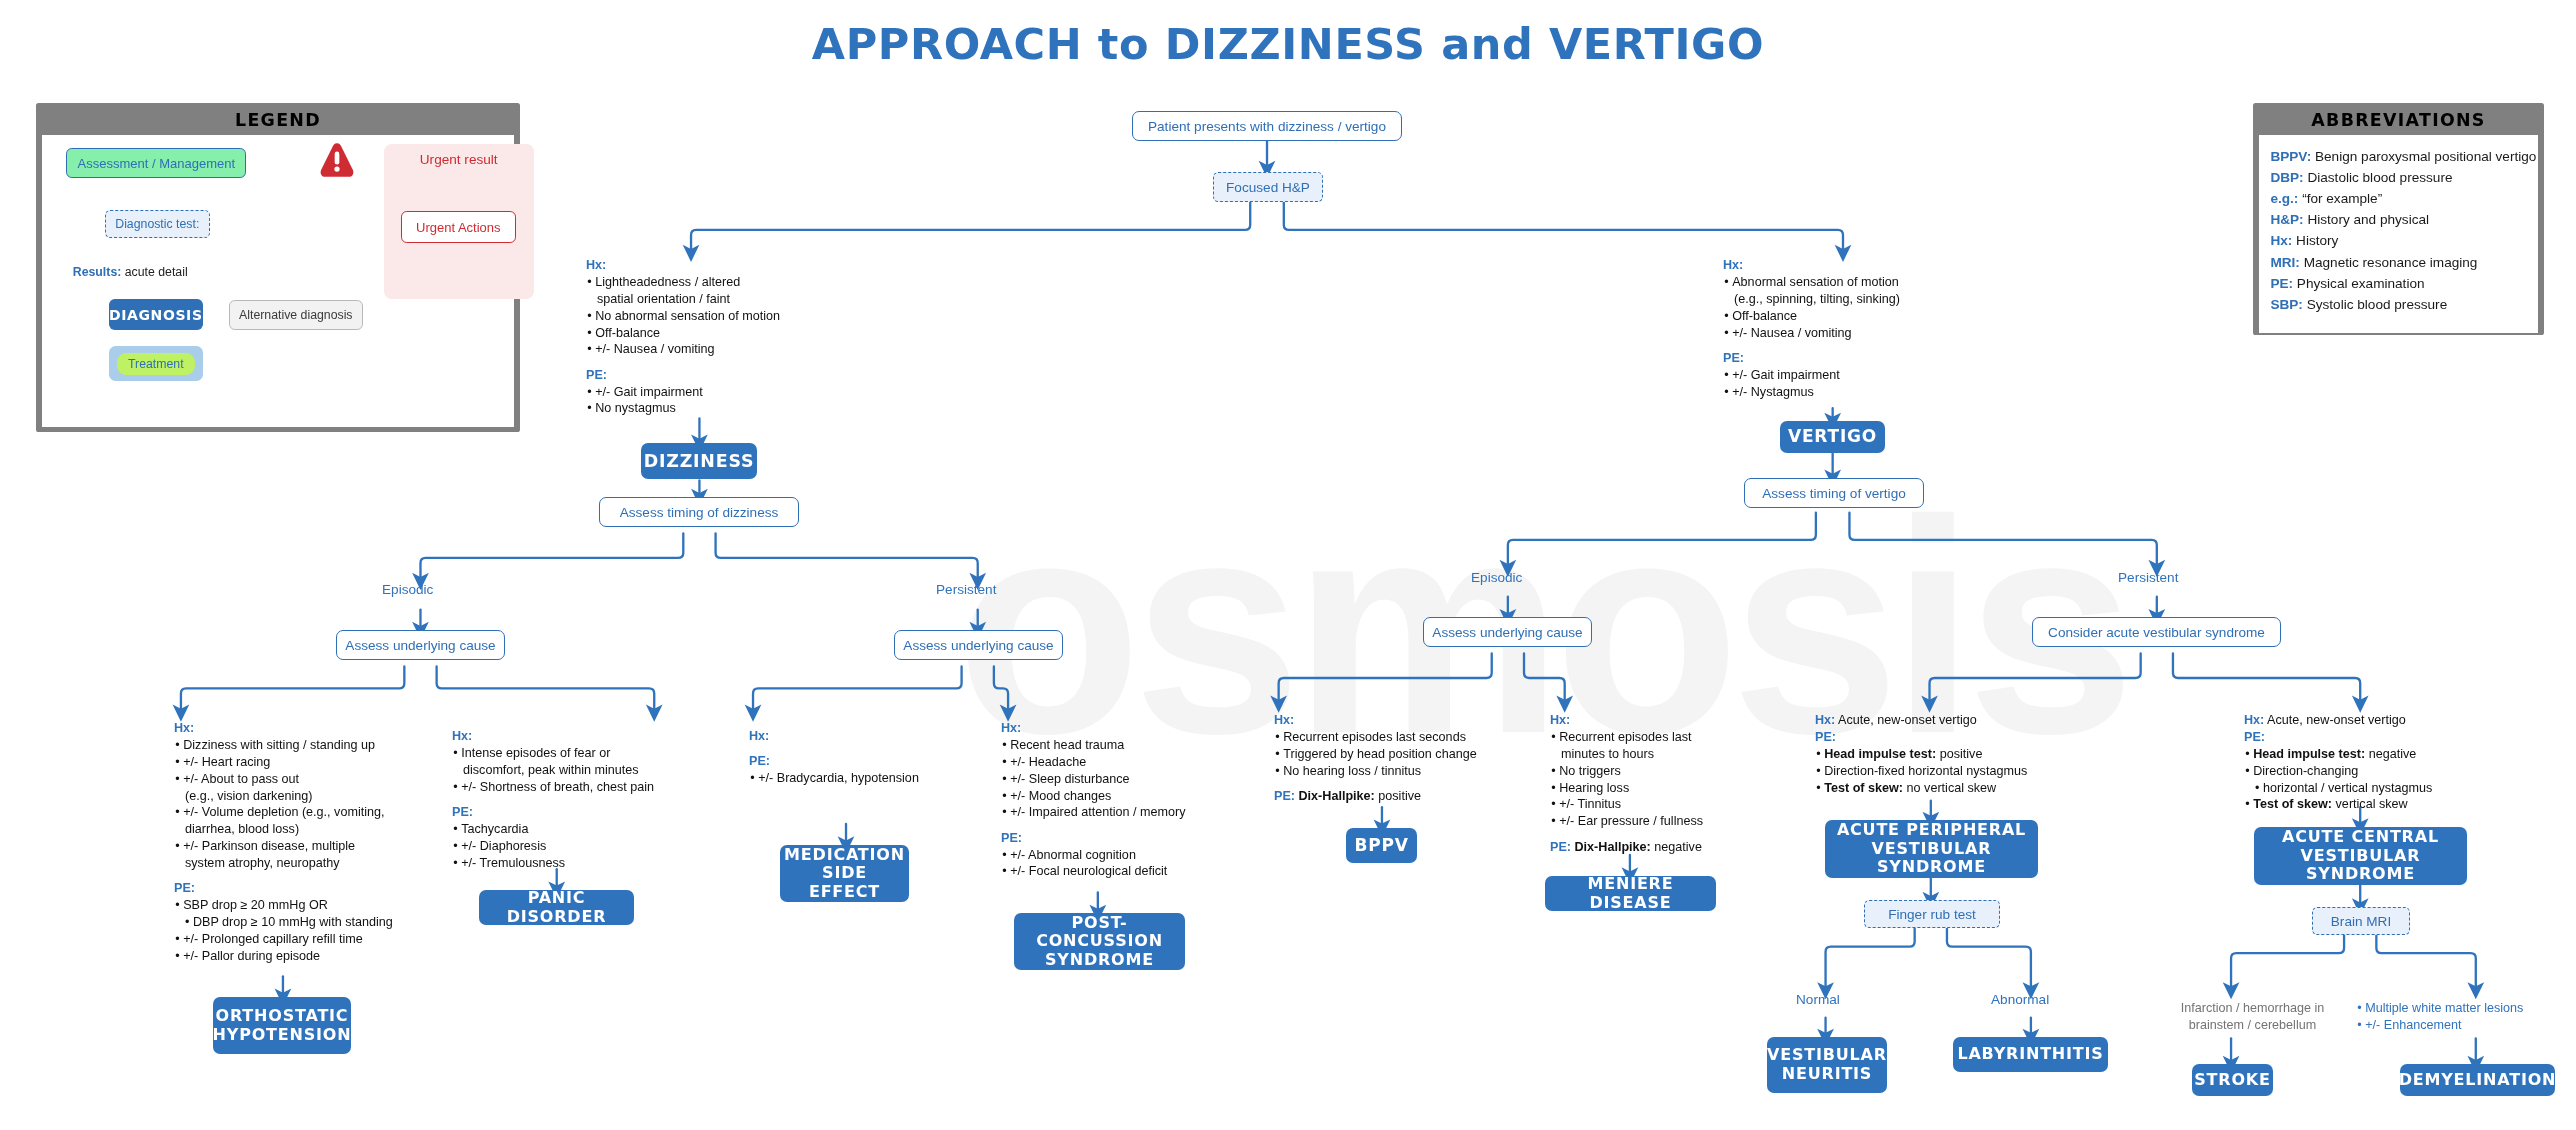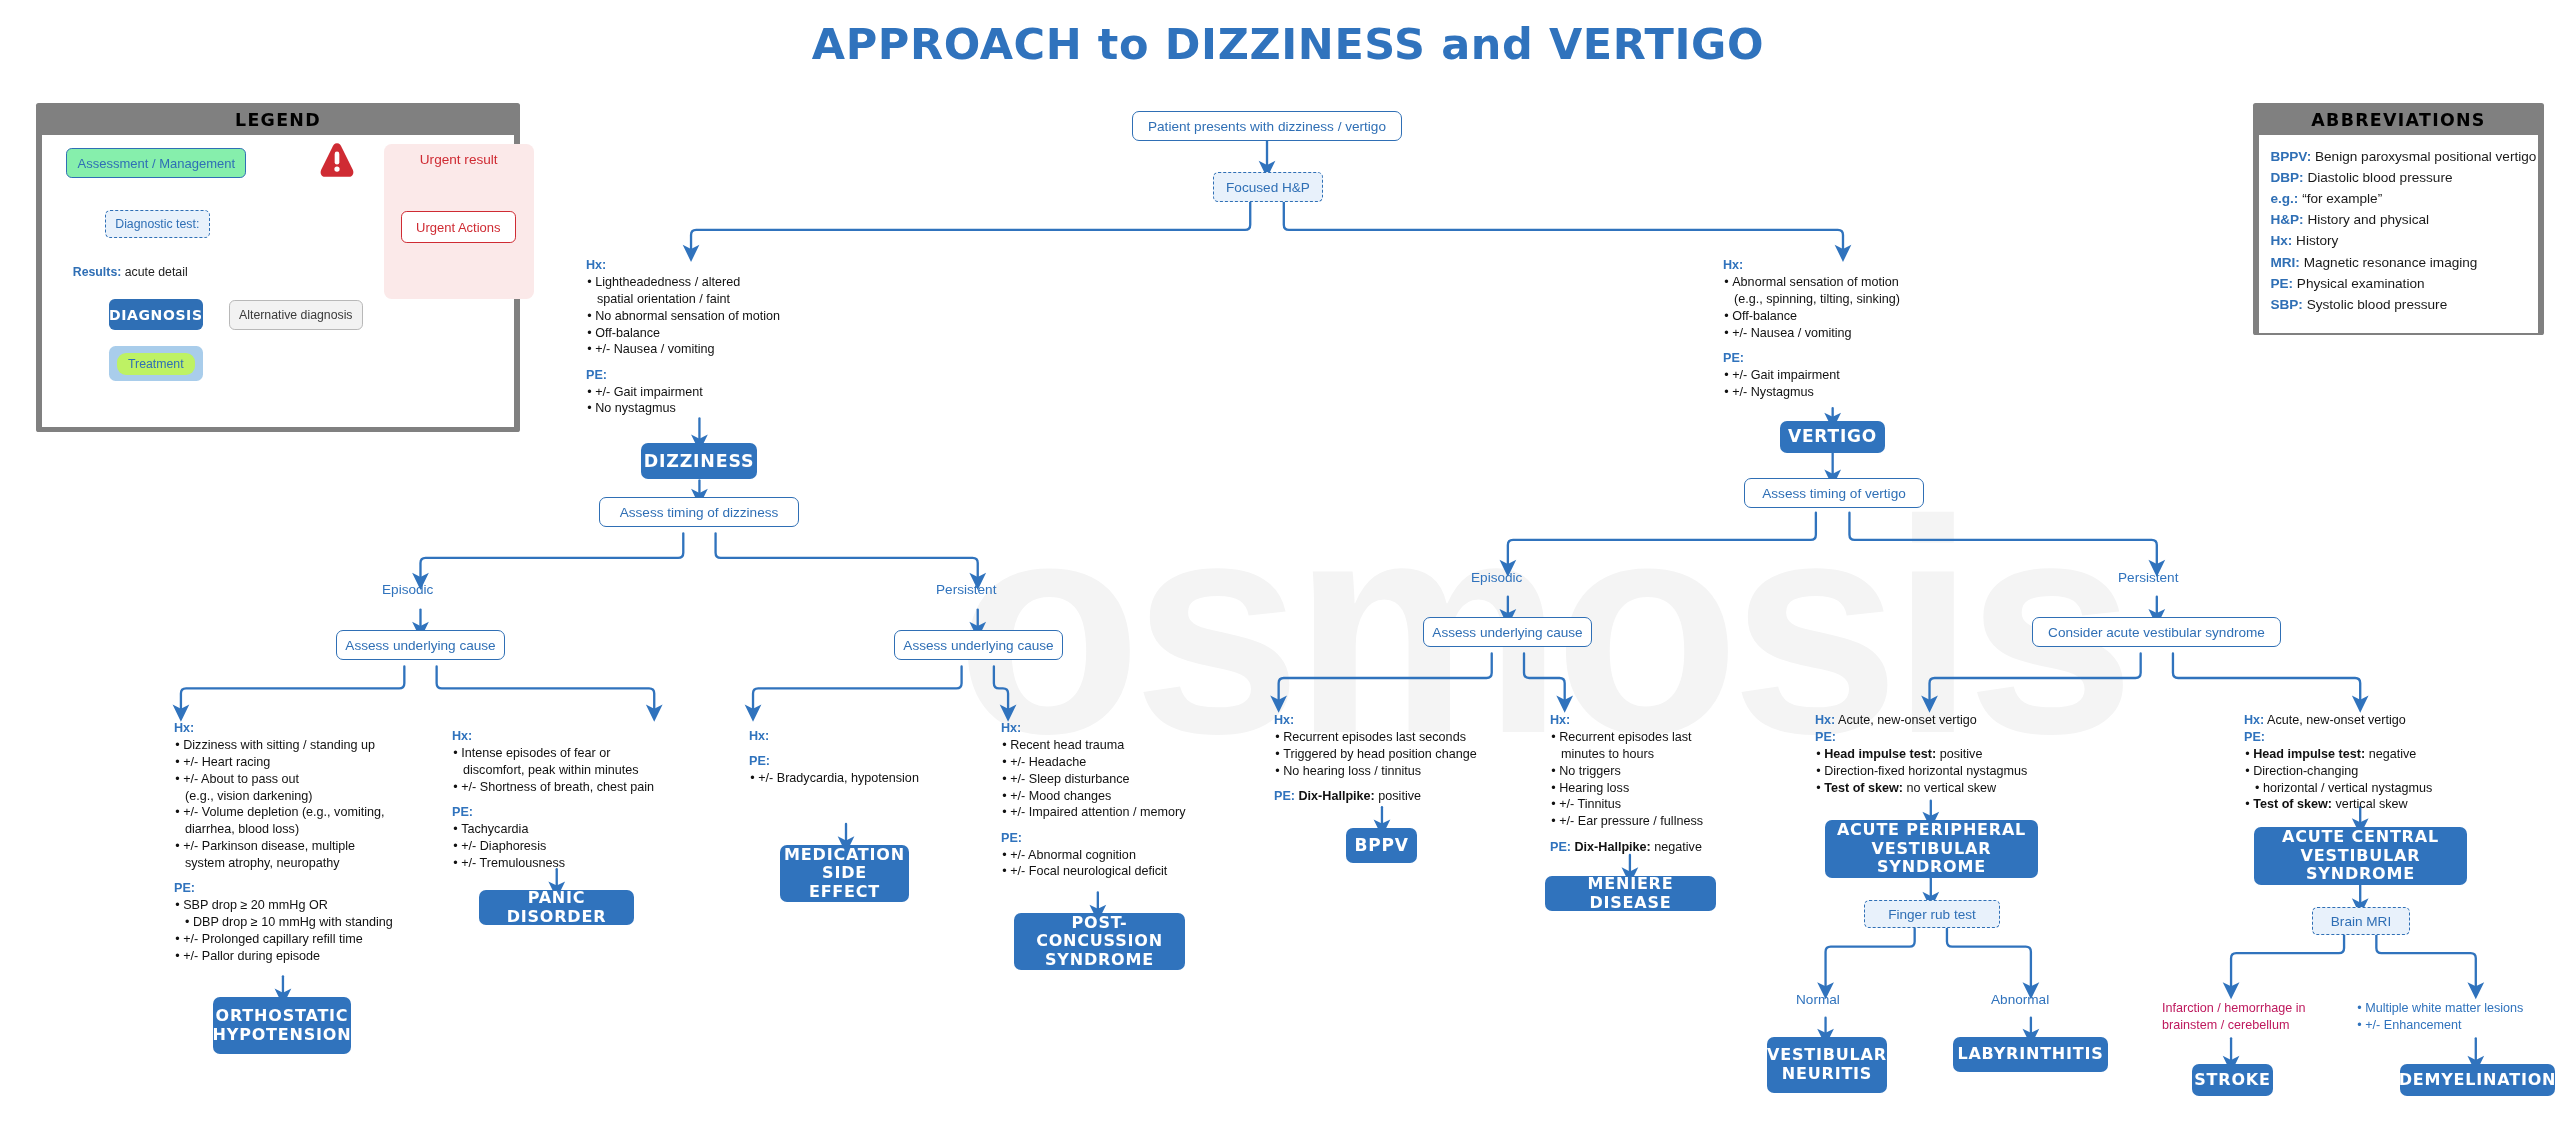--- a/index.html
+++ b/index.html
@@ -449,21 +449,21 @@
       <li data-name="pe-item"><b data-name="pe-test-name">Head impulse test:</b><span data-name="pe-test-result"> negative</span></li>
       <li data-name="pe-item">Direction-changing</li>
       <li data-name="pe-item-cont" style="padding-left: 9.7px; text-indent: 0px; list-style: none;">horizontal / vertical nystagmus</li>
       <li data-name="pe-item"><b data-name="pe-test-name">Test of skew:</b><span data-name="pe-test-result"> vertical skew</span></li>
     </ul>
   </div>
   <div class="node-dx" style="left:2254px;top:827px;width:213px;height:58px;font-size:16px;" data-name="node-acute-central-vestibular-syndrome-diagnosis">ACUTE CENTRAL VESTIBULAR SYNDROME</div>
 
   <div class="node-dash" style="left:2312px;top:907px;width:98px;height:28px;" data-name="node-brain-mri">Brain MRI</div>
 
-  <div class="detail" style="left:2162px;top:1000px;width:181px;text-align:left;color:#be185d;" data-name="detail-stroke-finding">
+  <div class="detail" style="left:2162px;top:1000px;width:181px;text-align:center;color:#737373;" data-name="detail-stroke-finding">
     <div data-name="stroke-finding-line">Infarction / hemorrhage in</div>
     <div data-name="stroke-finding-line">brainstem / cerebellum</div>
   </div>
   <div class="node-dx" style="left:2192px;top:1064px;width:81px;height:32px;font-size:16px;" data-name="node-stroke-diagnosis">STROKE</div>
 
   <div class="detail" style="left:2356px;top:1000px;width:213px;color:#3073bd;" data-name="detail-demyelination-finding">
     <ul data-name="demyelination-finding-list">
       <li data-name="demyelination-finding-item">Multiple white matter lesions</li>
       <li data-name="demyelination-finding-item">+/- Enhancement</li>
     </ul>

